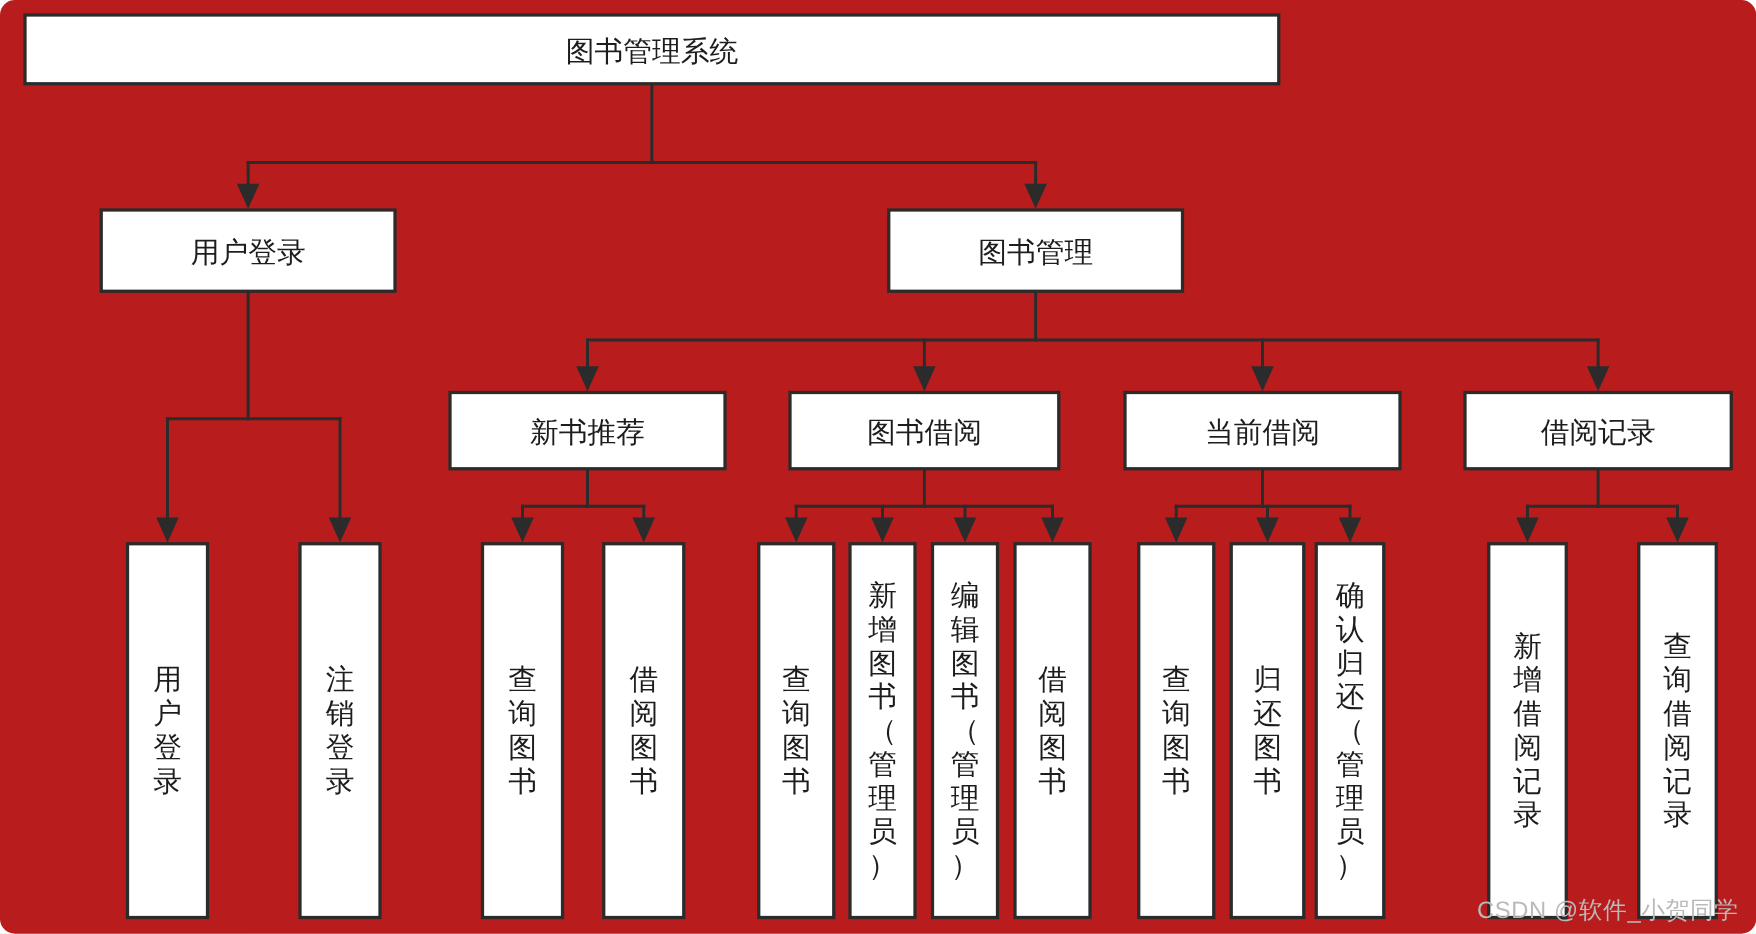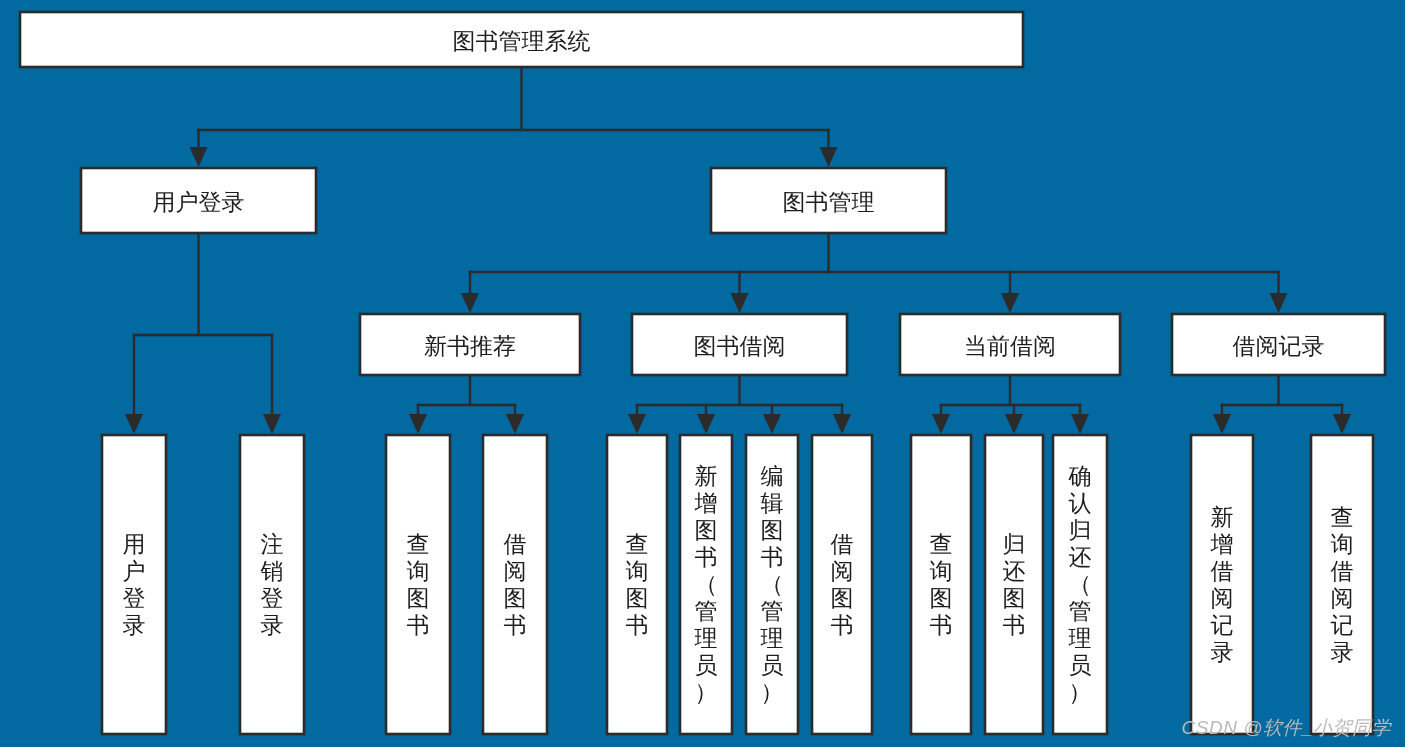--- a/index.html
+++ b/index.html
@@ -10,21 +10,22 @@
   body {
     width: 1405px;
     height: 747px;
     font-family: "Liberation Sans", "DejaVu Sans", sans-serif;
     overflow: hidden;
   }
   #diagram-root {
     position: relative;
     width: 1405px;
     height: 747px;
-    background: #0369a1;
+    background: #b91c1c;
+    border-radius: 12px;
   }
   svg#tree-svg {
     position: absolute;
     left: 0;
     top: 0;
     width: 1405px;
     height: 747px;
   }
   .node-box {
     fill: #ffffff;
@@ -57,21 +58,20 @@
   .watermark {
     position: absolute;
     right: 14px;
     bottom: 6px;
     font-family: "Liberation Sans", "DejaVu Sans", sans-serif;
     font-size: 19px;
     color: #b9b9b9;
     letter-spacing: 0.5px;
     white-space: nowrap;
     user-select: none;
-    font-style: italic;
   }
 </style>
 </head>
 <body>
 
 <div id="diagram-root">
   <svg id="tree-svg" viewBox="0 0 1405 747" xmlns="http://www.w3.org/2000/svg">
     <g id="connectors-layer">
         <line x1="521.5" y1="67" x2="521.5" y2="130" class="conn"></line>
         <line x1="198.5" y1="130" x2="828.5" y2="130" class="conn"></line>

